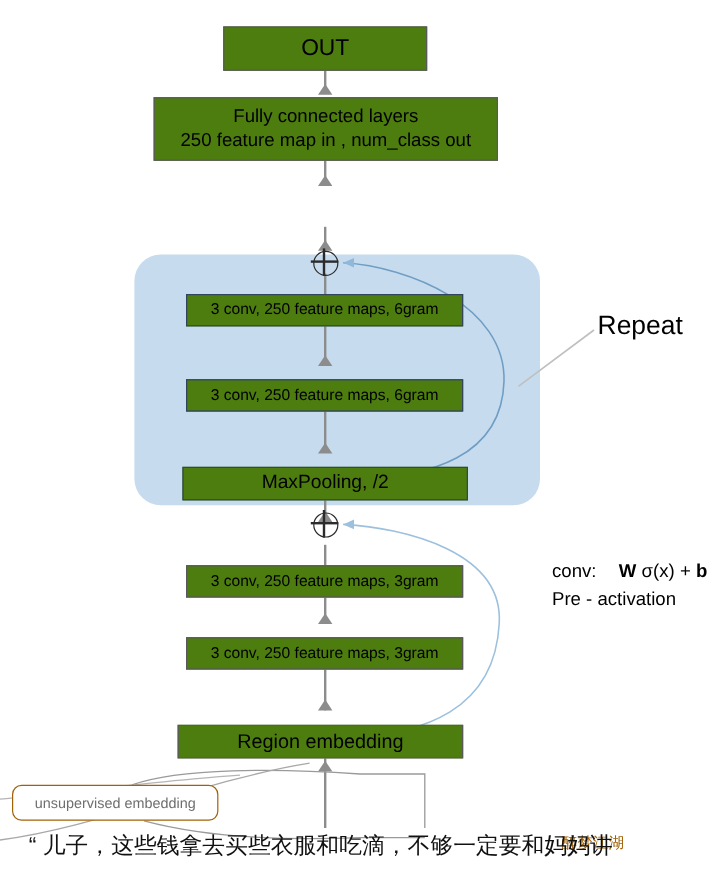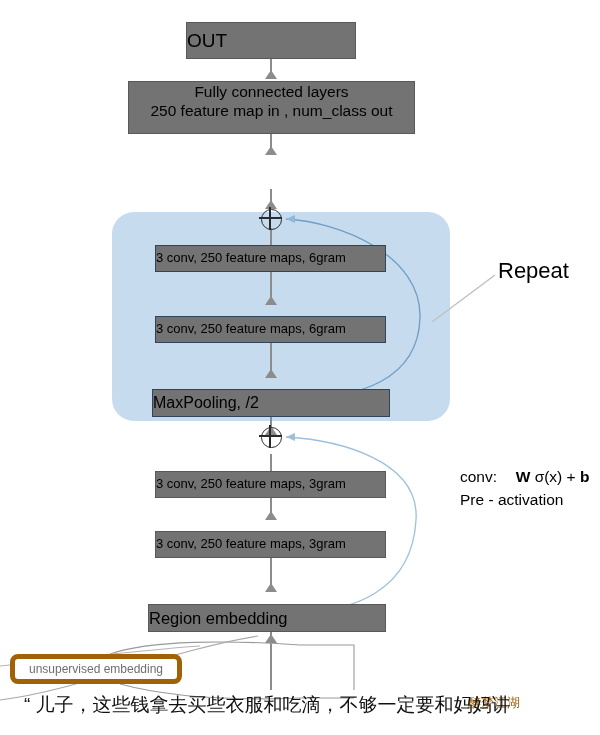--- a/index.html
+++ b/index.html
@@ -14,23 +14,23 @@
     background: #ffffff;
     font-family: "Liberation Sans", sans-serif;
     overflow: hidden;
   }
   
   .node {
     position: absolute;
     box-sizing: border-box;
     display: flex;
     align-items: center;
-    justify-content: flex-start;
+    justify-content: center;
     text-align: center;
-    background: #737373;
+    background: #4d7c0f;
     border: 1px solid #595959;
     color: #000000;
     line-height: 1.25;
     z-index: 5;
   }
   .node.dark { border-color: #31445c; }
   .node-out      { left:186px; top:22px;  width:170px; height:37px;  font-size:19px; }
   .node-fc       { left:128px; top:81px;  width:287px; height:53px;  font-size:15.5px; flex-direction:column; }
   .node-fc .l1   { display:block; }
   .node-fc .l2   { display:block; }
@@ -106,21 +106,21 @@
   .annot-conv   { left: 460px; top: 468px; font-size: 15.5px; white-space: nowrap; }
   .annot-conv .bold { font-weight: bold; }
   .annot-pre    { left: 460px; top: 491px; font-size: 15.5px; white-space: nowrap; }
 
   
   .callout {
     position: absolute;
     left: 10px; top: 654px;
     width: 172px; height: 30px;
     box-sizing: border-box;
-    border: 5px solid #a16207;
+    border: 1px solid #a16207;
     border-radius: 8px;
     background: #ffffff;
     display: flex;
     align-items: center;
     justify-content: center;
     font-size: 12px;
     color: #6e6e6e;
     z-index: 7;
   }
 

